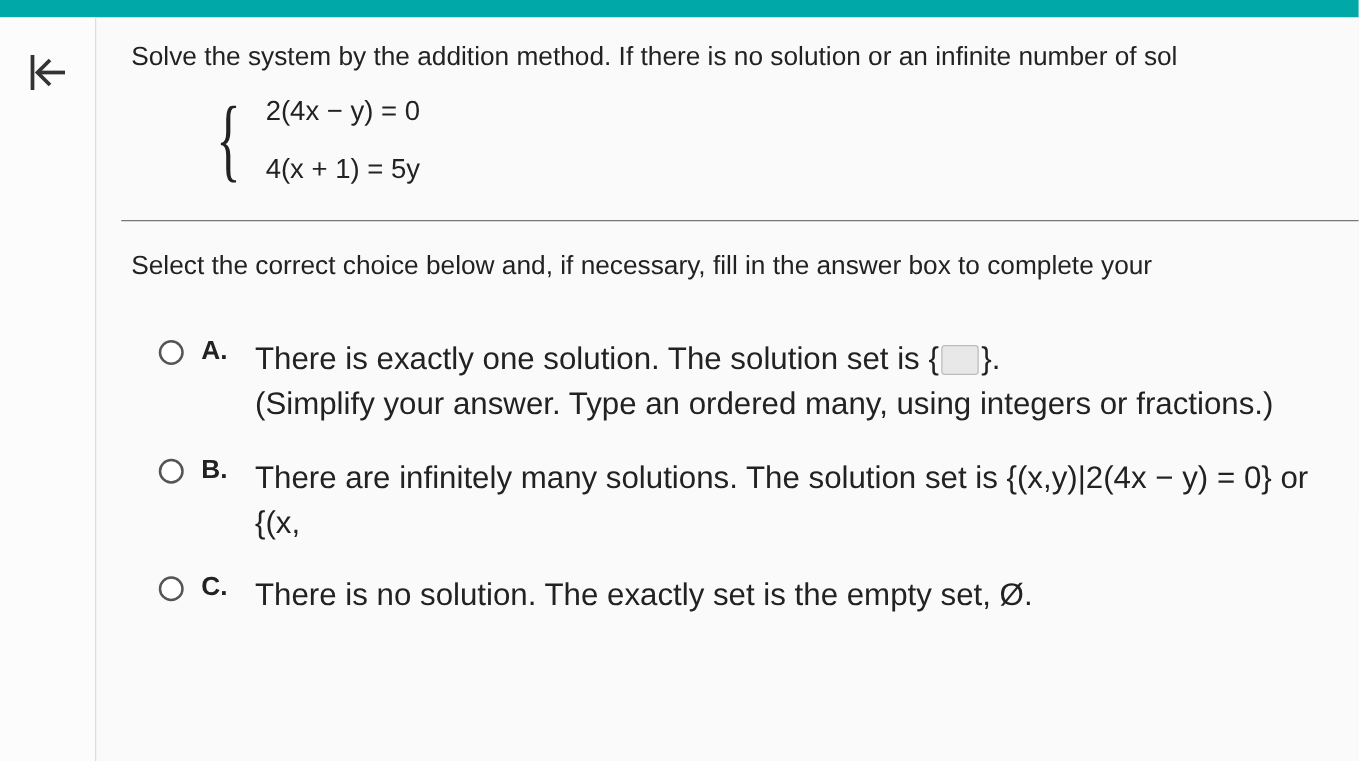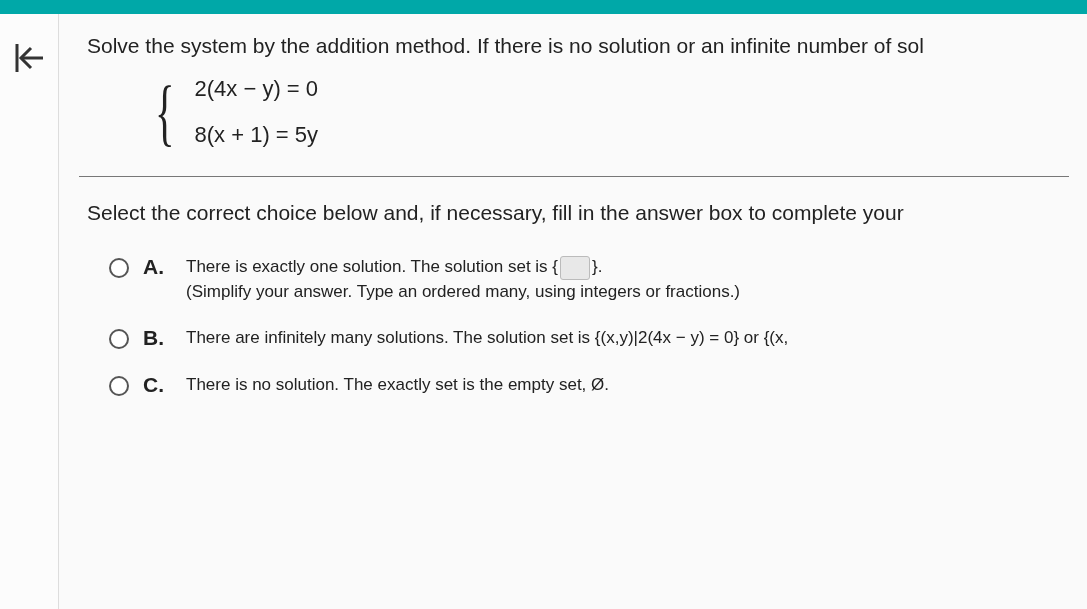--- a/index.html
+++ b/index.html
@@ -31,21 +31,21 @@
     }
     .back-icon {
       width: 36px;
       height: 36px;
       stroke: #333;
       stroke-width: 3;
       fill: none;
     }
     .content {
       flex: 1;
-      padding: 20px 18px 0 28px;
+      padding: 20px 0 0 28px;
       color: #222;
     }
     .prompt {
       font-size: 21px;
       color: #222;
       margin-bottom: 18px;
     }
     .equations {
       display: flex;
       align-items: center;
@@ -67,21 +67,21 @@
       font-size: 22px;
     }
     .divider {
       border: none;
       border-top: 1px solid #777;
       margin: 24px 0 24px -8px;
       width: 990px;
     }
     .instruction {
       font-size: 21px;
-      margin-bottom: 30px;
+      margin-bottom: 44px;
     }
     .choice {
       display: flex;
       align-items: flex-start;
       gap: 14px;
       margin-bottom: 22px;
       margin-left: 22px;
     }
     .radio {
       width: 20px;
@@ -93,21 +93,21 @@
       margin-top: 3px;
       cursor: pointer;
     }
     .choice-label {
       font-weight: bold;
       font-size: 21px;
       margin-right: 8px;
       flex-shrink: 0;
     }
     .choice-body {
-      font-size: 17px;
+      font-size: 25px;
       line-height: 1.45;
     }
     .answer-box {
       display: inline-block;
       width: 30px;
       height: 24px;
       background: #e8e8e8;
       border: 1px solid #bbb;
       border-radius: 3px;
       vertical-align: middle;
@@ -130,21 +130,21 @@
   </div>
 
   <div class="content">
 
     <div class="prompt">Solve the system by the addition method. If there is no solution or an infinite number of sol</div>
 
     <div class="equations">
       <div class="brace">{</div>
       <div class="eq-lines">
         <div>2(4x − y) =  0</div>
-        <div>8(x + 1) = 5y</div>
+        <div>4(x + 1) = 5y</div>
       </div>
     </div>
 
     <hr class="divider">
 
     <div class="instruction">Select the correct choice below and, if necessary, fill in the answer box to complete your</div>
 
     <div class="choice">
       <div class="radio"></div>
       <div class="choice-label">A.</div>

